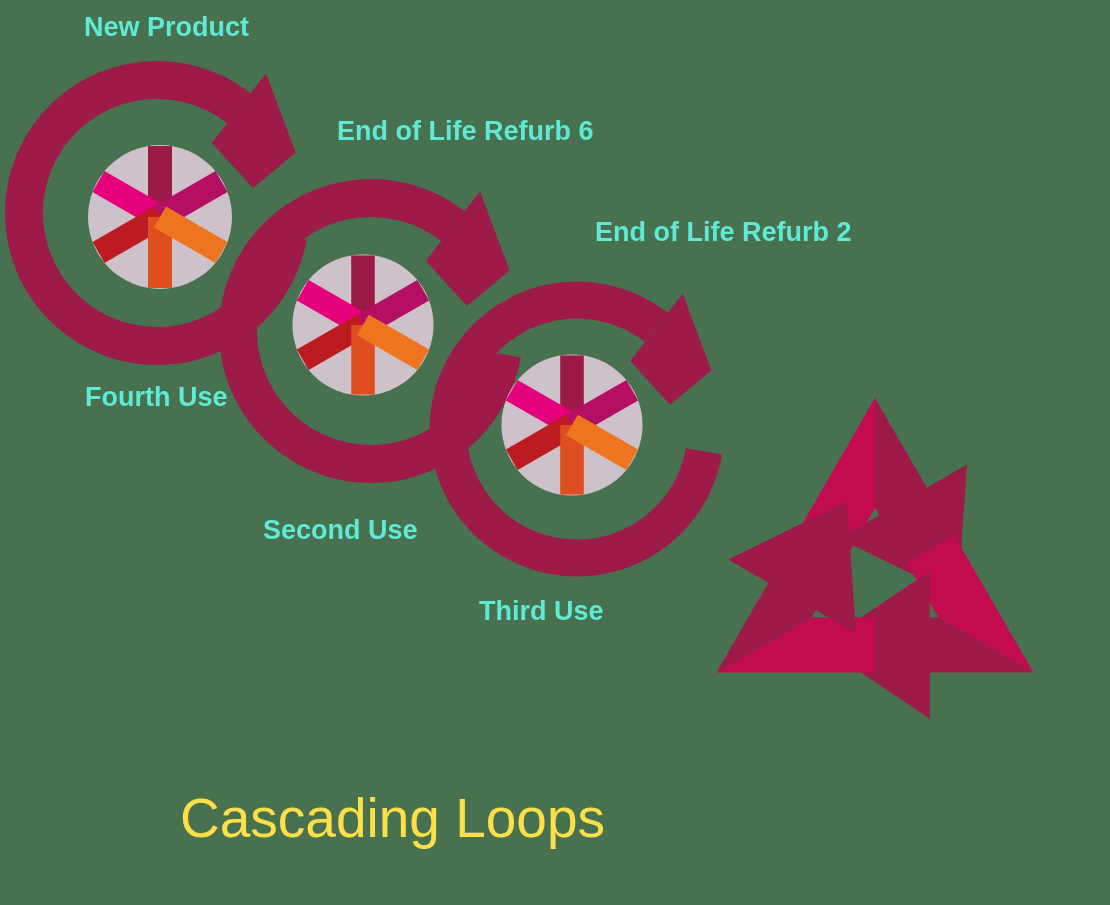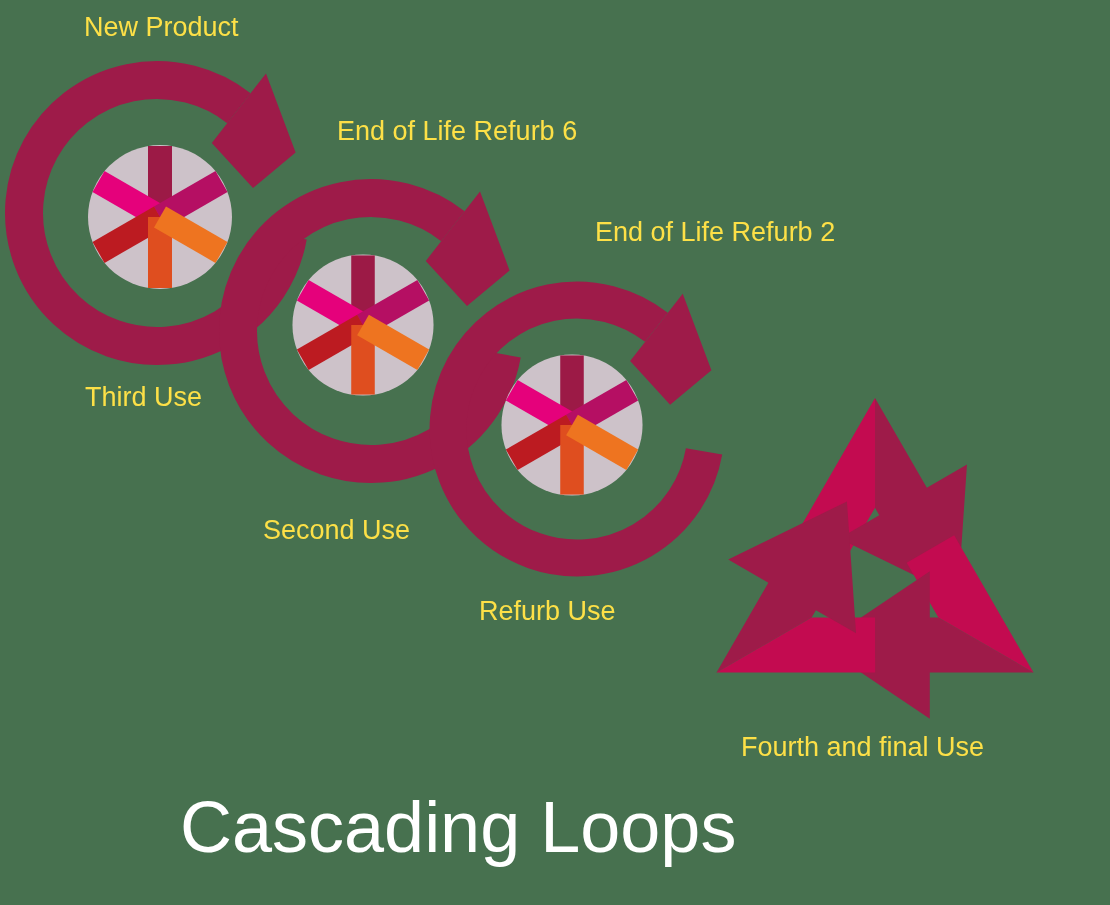--- a/index.html
+++ b/index.html
@@ -6,33 +6,33 @@
   .canvas{
     position:relative;
     width:1110px;height:905px;
     background:#47714F;
     overflow:hidden;
     font-family:"Liberation Sans", sans-serif;
   }
   .shapes{position:absolute;left:0;top:0;}
   .stage-label{
     position:absolute;
-    font-weight:normal;
+    font-weight:bold;
     font-size:27px;
     line-height:1.1;
-    color:#fde047;
+    color:#5eead4;
     white-space:nowrap;
   }
   .diagram-title{
     position:absolute;
     left:180px;top:788px;
-    font-size:72px;
+    font-size:55px;
     font-weight:normal;
     line-height:1.1;
-    color:#ffffff;
+    color:#fde047;
     white-space:nowrap;
   }
 </style>
 </head>
 <body>
 
 <div class="canvas">
 
   <svg class="shapes" width="1110" height="905" viewBox="0 0 1110 905">
     <defs>
@@ -74,23 +74,22 @@
       <use href="#recArrow" transform="rotate(240)"></use>
     </g>
   </svg>
 
   <div class="stage-label" style="left:84px;top:13px;">New Product</div>
 
   <div class="stage-label" style="left:337px;top:117px;">End of Life Refurb 6</div>
 
   <div class="stage-label" style="left:555px;top:218px;margin-left:40px;">End of Life Refurb 2</div>
 
-  <div class="stage-label" style="left:85px;top:383px;">Third Use</div>
+  <div class="stage-label" style="left:85px;top:383px;">Fourth Use</div>
 
   <div class="stage-label" style="left:263px;top:504px;margin-top:12px;">Second Use</div>
 
-  <div class="stage-label" style="left:479px;top:597px;">Refurb Use</div>
+  <div class="stage-label" style="left:479px;top:597px;">Third Use</div>
 
-  <div class="stage-label" style="left:741px;top:733px;">Fourth and final Use</div>
 
   <div class="diagram-title">Cascading Loops</div>
 
 </div>
 
 </body></html>

